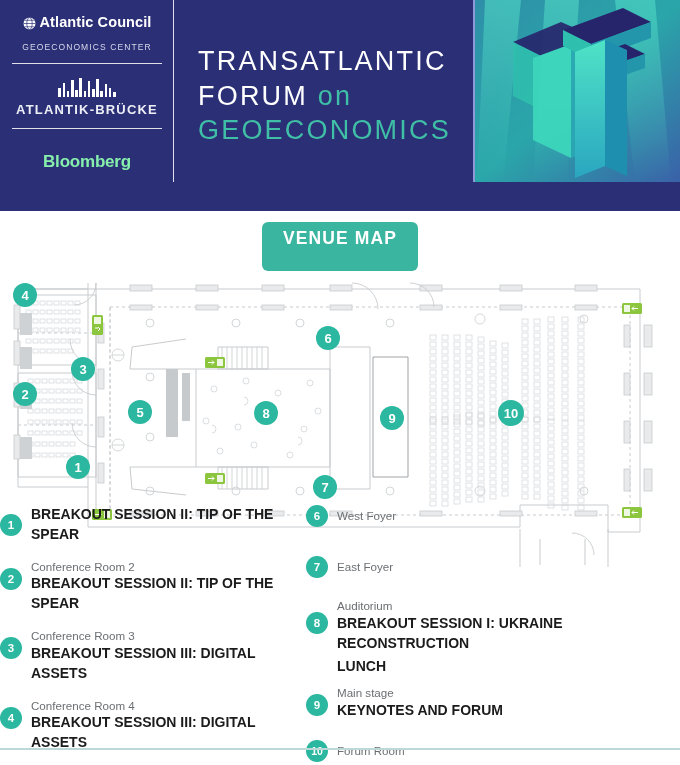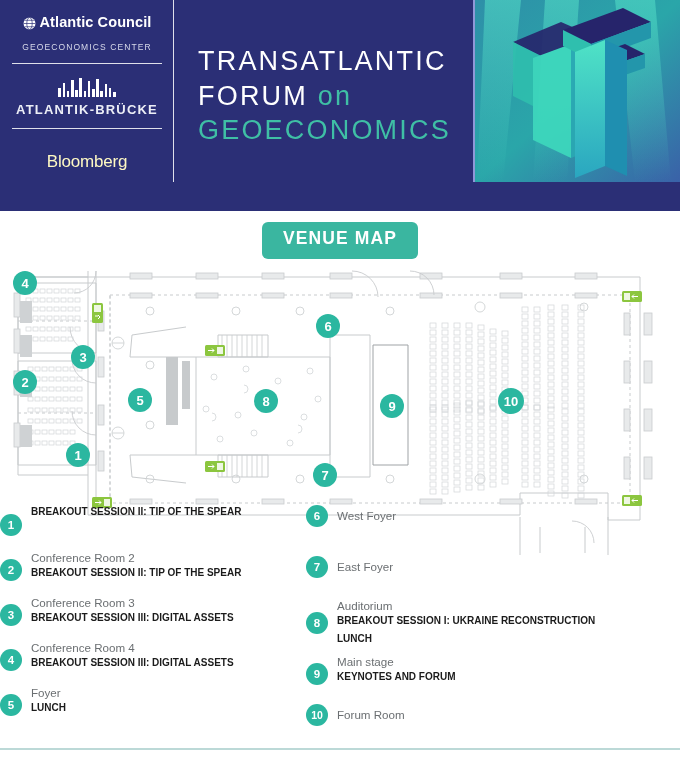--- a/index.html
+++ b/index.html
@@ -25,37 +25,37 @@
   }
   .logo-block { width: 150px; text-align: center; color: #fff; }
   .ac-line { display: flex; align-items: center; justify-content: center; gap: 4px; }
   .globe-icon { width: 13px; height: 13px; display:inline-block; }
   .ac-name { font-size: 14.5px; font-weight: bold; letter-spacing: .1px; }
   .ac-sub { font-size: 8.5px; letter-spacing: 1.1px; color: #d7d9ea; margin-top: 12px; }
   .divider-h { width: 150px; height: 1px; background: rgba(255,255,255,.85); margin: 11px 0 9px; }
   .ab-mark { height: 24px; display: flex; align-items: flex-end; justify-content: center; gap: 1.6px; }
   .ab-mark i { display:block; width: 2.6px; background: #fff; }
   .ab-name { font-size: 13px; font-weight: bold; letter-spacing: 1.2px; color: #eceef6; margin-top: 5px; }
-  .bb-name { font-size: 17px; font-weight: normal; letter-spacing: -.2px; color:#fef9c3; margin-top: 14px; }
+  .bb-name { font-size: 17px; font-weight: bold; letter-spacing: -.2px; color:#86efac; margin-top: 14px; }
 
   .title-col { flex: 1; position: relative; padding: 44px 0 0 24px; }
   .title-col:after {
     content:""; position:absolute; right:0; top:0; width:2px; height:182px; background:#8f98d8;
   }
   .title-line { font-size: 27px; font-weight: normal; letter-spacing: 2.2px; line-height: 1.28; color:#ffffff; }
   .title-line .teal { color: #3fbfa5; }
   .title-line.l3 { color: #3fbfa5; }
 
   .art-col { width: 205px; height: 182px; position: relative; overflow: hidden; }
 
   
   .pill-wrap { width: 680px; display:flex; justify-content:center; margin-top: 11px; }
   .pill {
     background: #3ab6a0; color:#fff; font-size: 17.5px; font-weight: bold;
-    letter-spacing: 1.1px; padding: 6px 21px 10px; border-radius: 6px; text-align: center;
+    letter-spacing: 1.1px; padding: 6px 21px 22px; border-radius: 6px; text-align: center;
   }
 
   
   .map-wrap { position: relative; width: 680px; height: 290px; margin-top: 6px; }
   .map-wrap svg { display:block; }
 
   .badge-c { fill: #2bb7a0; }
   .badge-t { fill: #ffffff; font-family: "Liberation Sans", sans-serif; font-weight: bold; text-anchor: middle; }
 
   
@@ -64,21 +64,21 @@
   .legend-col.right { margin-left: 6px; }
   .leg-item { display:flex; align-items: flex-start; margin-bottom: 14px; }
   .leg-badge {
     flex: 0 0 auto; width: 22px; height: 22px; border-radius: 50%;
     background: #2bb7a0; color:#fff; font-size: 11.5px; font-weight: bold;
     display:flex; align-items:center; justify-content:center; margin-right: 9px;
   }
   .leg-badge.wide { font-size: 10.5px; }
   .leg-txt { padding-top: 0px; }
   .leg-room { font-size: 11.6px; color:#6b6f72; line-height: 1.35; }
-  .leg-sess { font-size: 10px; color:#1b1b1b; font-weight: bold; line-height: 1.42; }
+  .leg-sess { font-size: 14px; color:#1b1b1b; font-weight: bold; line-height: 1.42; }
   .leg-item.align-mid .leg-badge { margin-top: 9px; }
 
   .footer-rule { position:absolute; left:0; top:748px; width:680px; height:2px; background:#bcd9d7; }
 </style>
 </head>
 <body>
 
 <div id="page">
 
   <div class="header">

